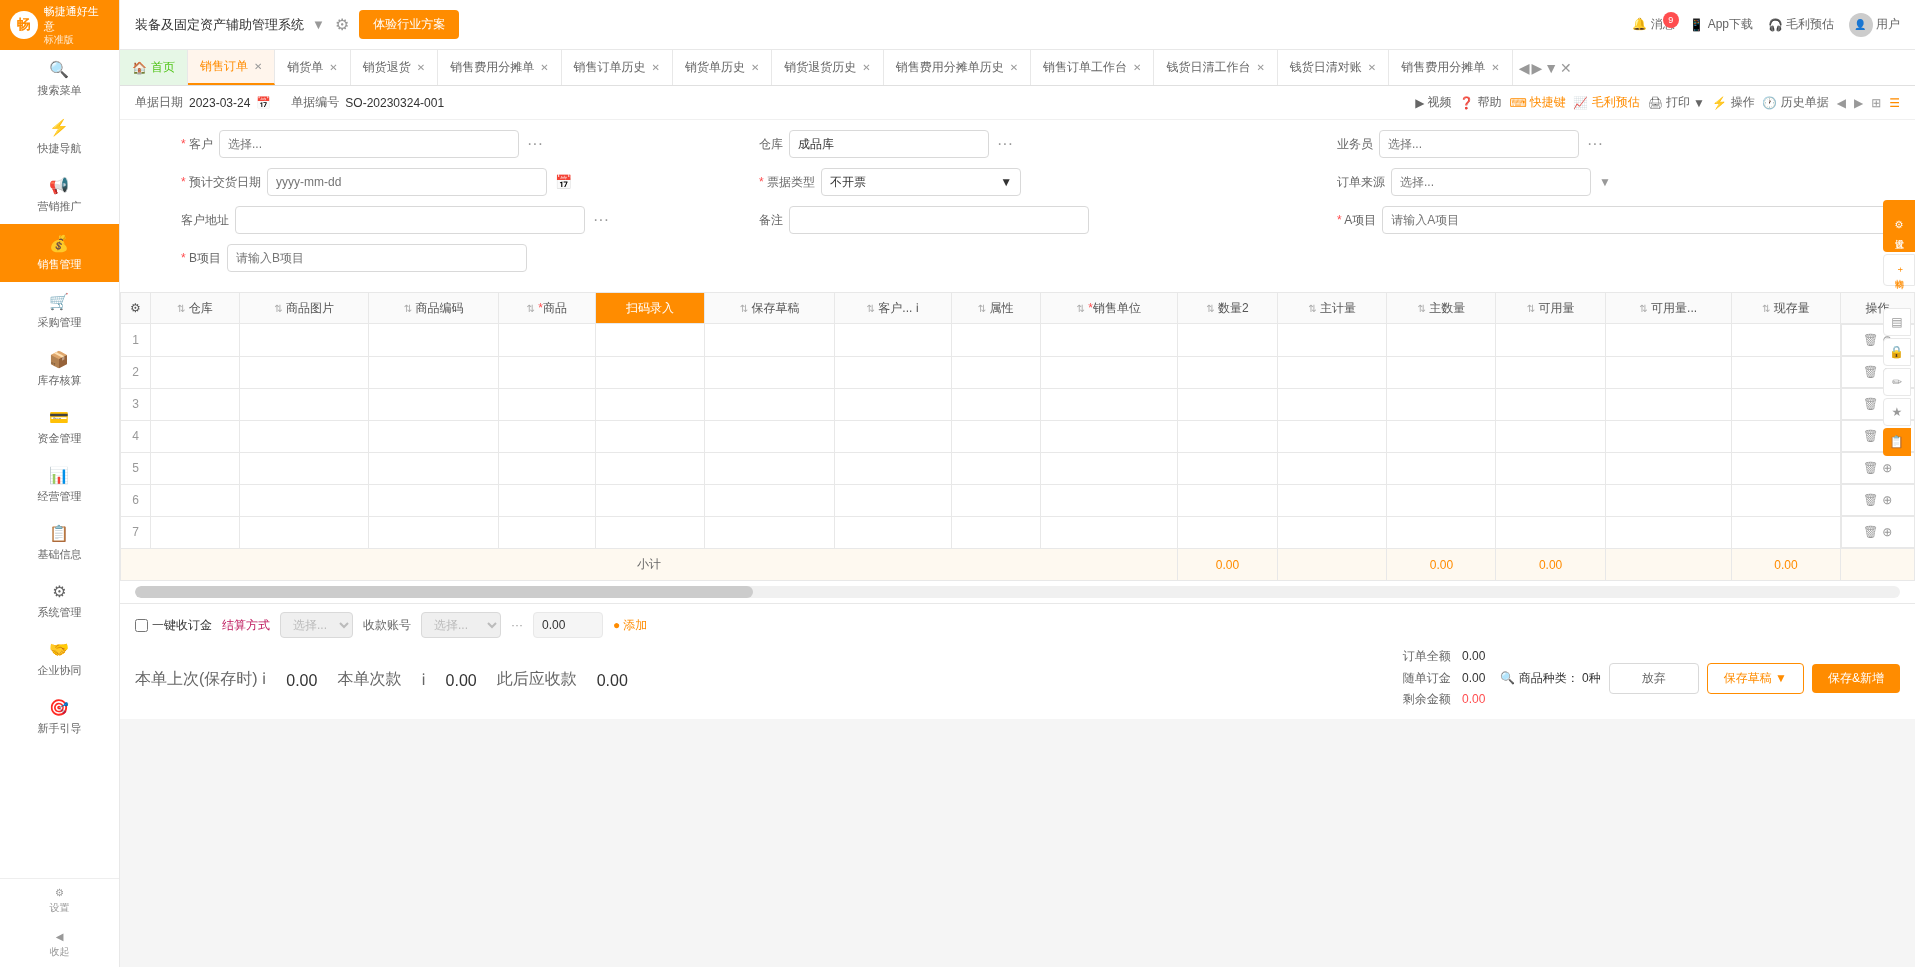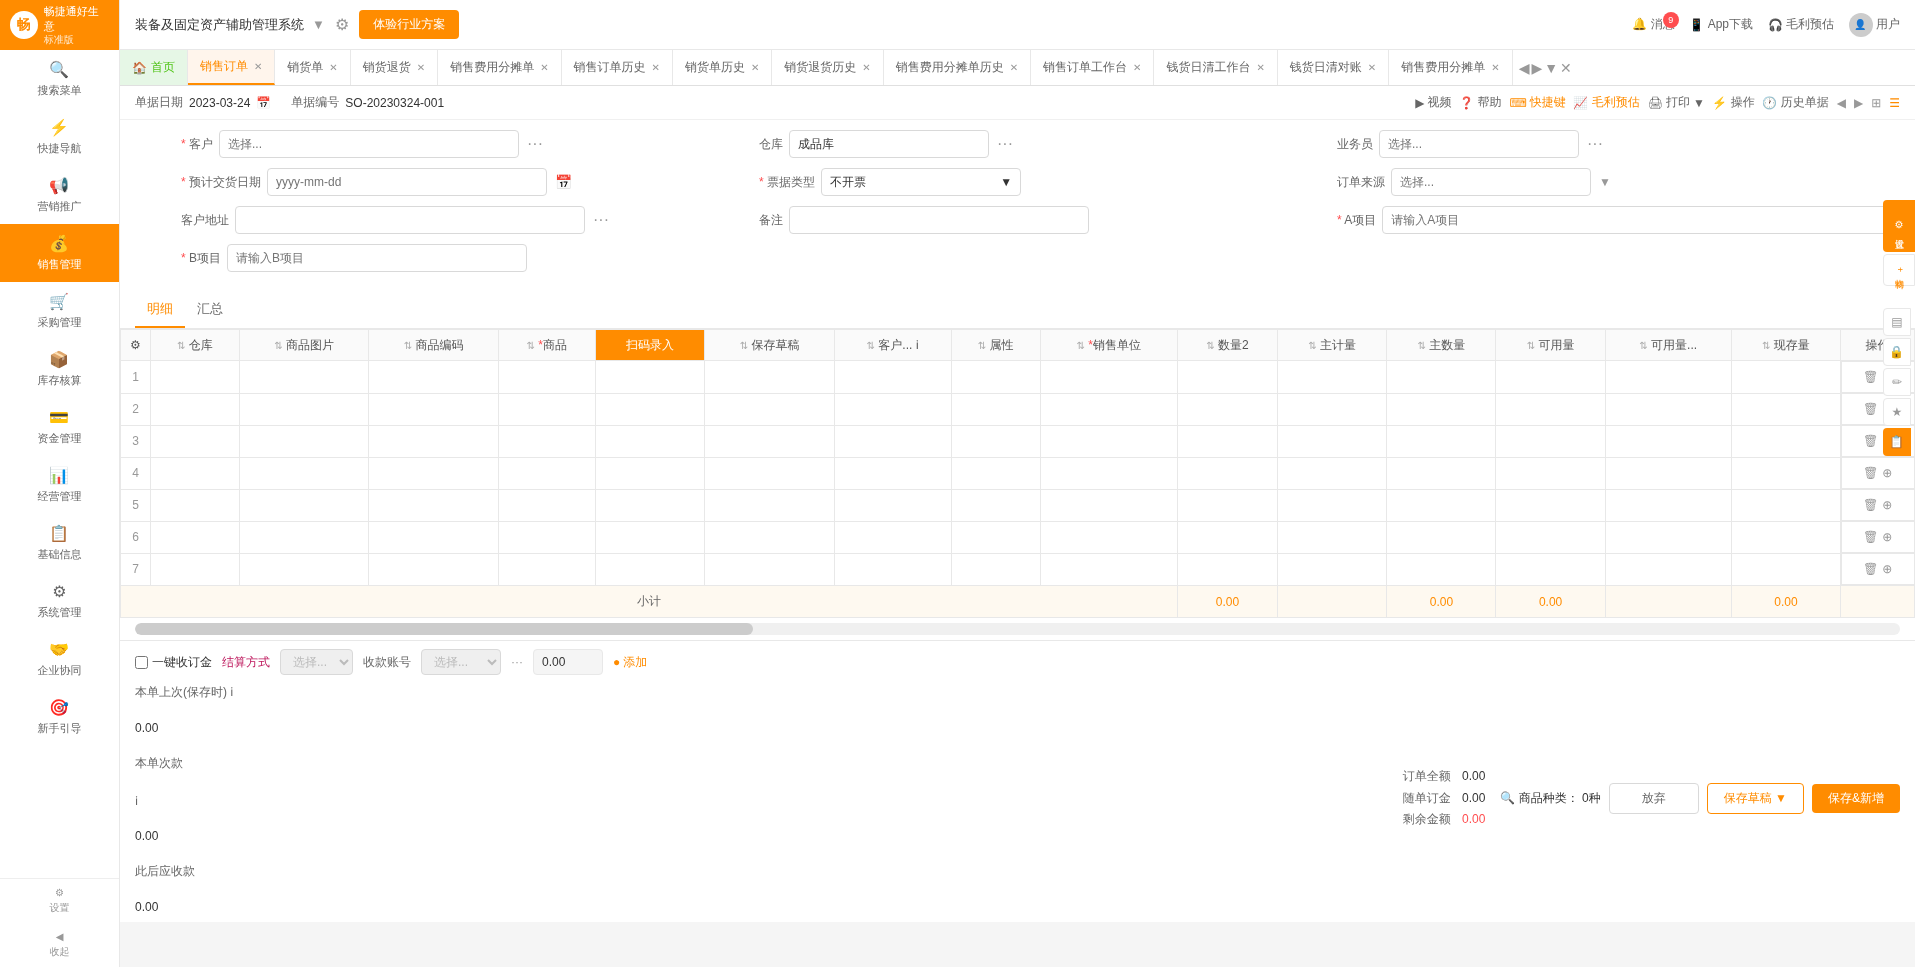--- a/index.html
+++ b/index.html
@@ -86,21 +86,21 @@
     .scroll-thumb { height: 100%; width: 35%; background: #ccc; border-radius: 6px; position: absolute; left: 0; }
 
     
     .footer { background: #fff; border-top: 1px solid #e8e8e8; padding: 8px 15px; }
     .footer-payment { display: flex; align-items: center; gap: 10px; margin-bottom: 8px; }
     .footer-checkbox { display: flex; align-items: center; gap: 4px; color: #333; cursor: pointer; }
     .footer-select { border: 1px solid #d9d9d9; border-radius: 4px; padding: 3px 8px; font-size: 12px; height: 26px; color: #bbb; }
     .footer-amount { background: #f5f5f5; border: 1px solid #e8e8e8; border-radius: 4px; padding: 3px 8px; font-size: 12px; height: 26px; color: #333; width: 70px; }
     .footer-add-btn { color: #ff8c00; cursor: pointer; display: flex; align-items: center; gap: 3px; }
     .footer-bottom { display: flex; align-items: center; justify-content: space-between; }
-    .footer-stats { display: flex; align-items: flex-start; gap: 20px; color: #666; font-size: 12px; flex-direction: column; }
+    .footer-stats { display: flex; align-items: flex-end; gap: 20px; color: #666; font-size: 16px; }
     .footer-stat-value { color: #333; }
     .footer-total { text-align: right; color: #666; font-size: 12px; line-height: 1.8; }
     .footer-total-value { color: #333; font-weight: 500; }
     .footer-total-red { color: #ff4d4f; font-weight: 500; }
     .btn-discard { border: 1px solid #d9d9d9; background: #fff; color: #666; padding: 6px 32px; border-radius: 4px; cursor: pointer; font-size: 12px; }
     .btn-save-draft { border: 1px solid #ff8c00; background: #fff; color: #ff8c00; padding: 6px 16px; border-radius: 4px; cursor: pointer; font-size: 12px; }
     .btn-save-new { background: #ff8c00; color: #fff; border: none; padding: 6px 16px; border-radius: 4px; cursor: pointer; font-size: 12px; }
   </style>
 </head>
 <body>
@@ -404,24 +404,20 @@
           <div class="form-field">
             <span class="form-field-label">
               <span style="color:#ff4d4f;">*</span>
               <span>B项目</span>
             </span>
             <input class="form-input form-input-placeholder" type="text" style="max-width: 300px;" placeholder="请输入B项目">
           </div>
         </div>
       </div>
 
-      <div class="detail-tabs">
-        <div class="detail-tab active">明细</div>
-        <div class="detail-tab">汇总</div>
-      </div>
 
       <div class="table-container">
         <table class="data-table">
           <thead>
             <tr>
               <th style="width:30px;">
                 <span>⚙</span>
               </th>
               <th>
                 <span class="sort-icon">⇅</span>

